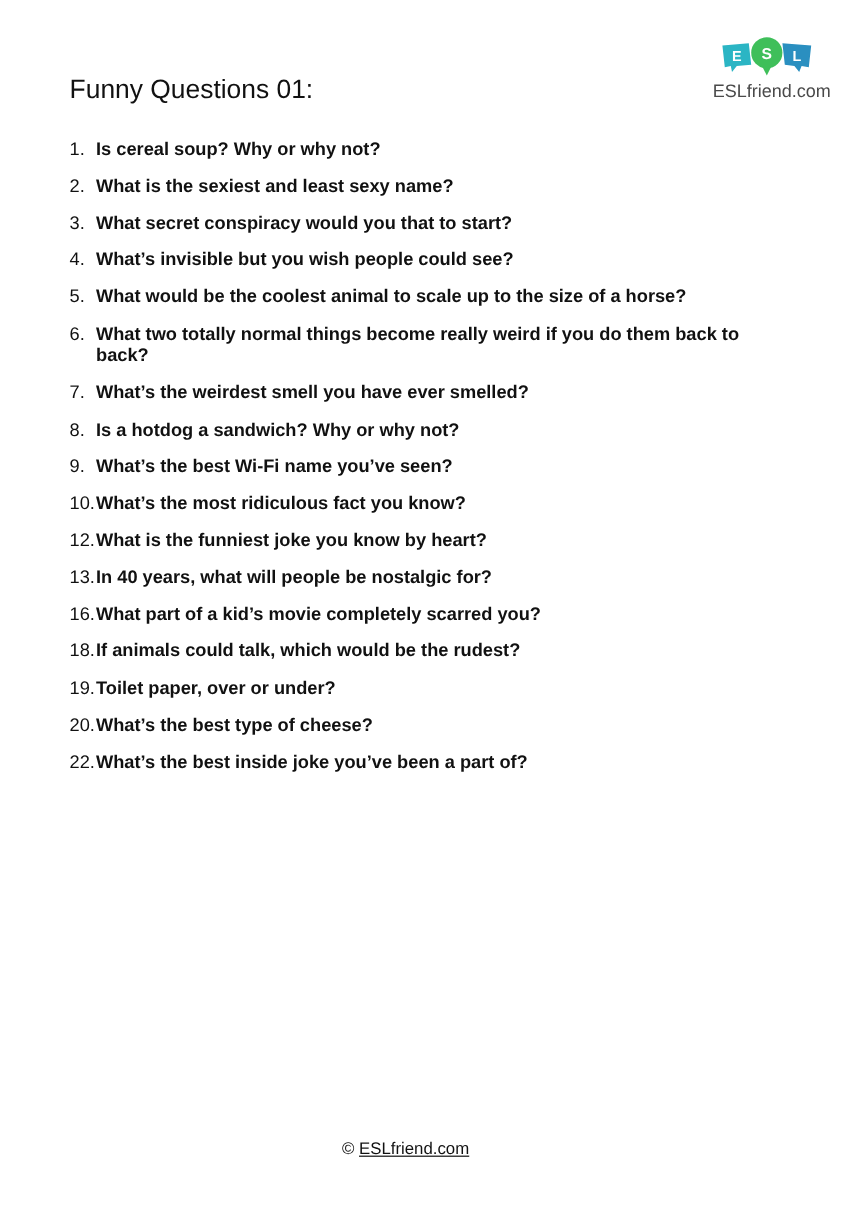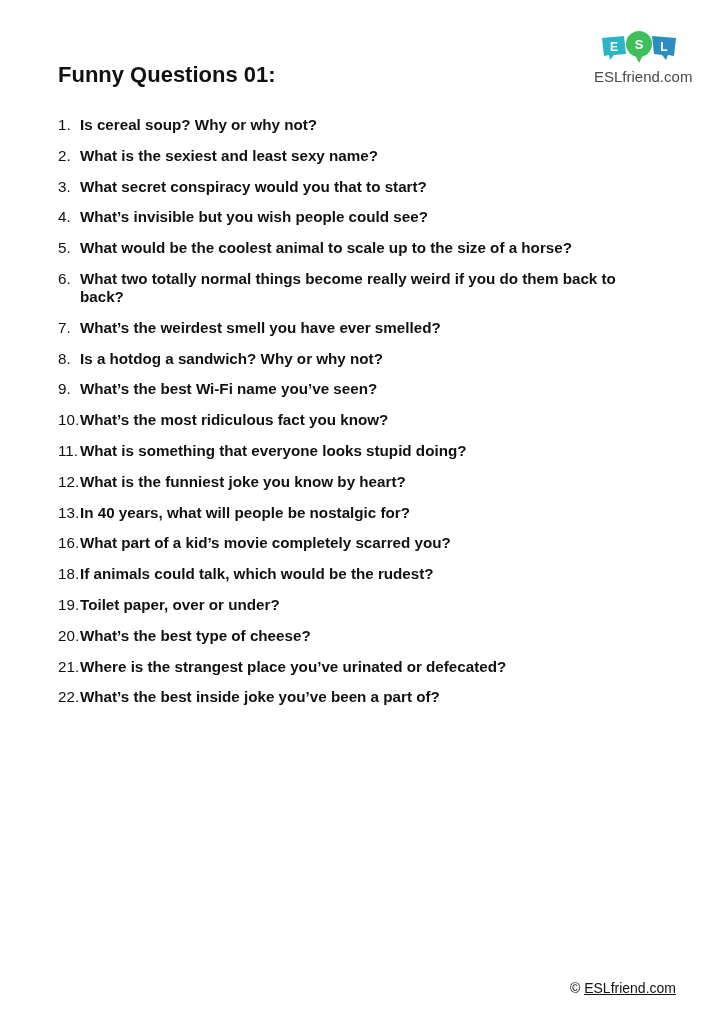--- a/index.html
+++ b/index.html
@@ -13,21 +13,21 @@
       position: relative;
       font-family: "Liberation Sans", sans-serif;
       color: #111111;
       overflow: hidden;
     }
     .title {
       position: absolute;
       left: 58px;
       top: 62px;
       font-size: 22px;
-      font-weight: bold;
+      font-weight: normal;
       letter-spacing: 0px;
       margin: 0;
     }
     .logo {
       position: absolute;
       left: 594px;
       top: 30px;
       width: 100px;
       height: 60px;
     }
@@ -69,22 +69,22 @@
       min-width: 22px;
     }
     .q-text {
       flex: 1 1 auto;
       font-weight: bold;
     }
     .footer {
       position: absolute;
       left: 0;
       width: 676px;
-      top: 980px;
-      text-align: right;
+      top: 949px;
+      text-align: center;
       font-size: 14px;
       color: #111;
     }
     .footer a {
       color: #111;
       text-decoration: underline;
     }
   </style>
 </head>
 <body>
@@ -142,24 +142,20 @@
   </li>
   <li class="q">
     <span class="q-num">9.</span>
     <span class="q-text">What’s the best Wi-Fi name you’ve seen?</span>
   </li>
   <li class="q">
     <span class="q-num two">10.</span>
     <span class="q-text">What’s the most ridiculous fact you know?</span>
   </li>
   <li class="q">
-    <span class="q-num two">11.</span>
-    <span class="q-text">What is something that everyone looks stupid doing?</span>
-  </li>
-  <li class="q">
     <span class="q-num two">12.</span>
     <span class="q-text">What is the funniest joke you know by heart?</span>
   </li>
   <li class="q">
     <span class="q-num two">13.</span>
     <span class="q-text">In 40 years, what will people be nostalgic for?</span>
   </li>
   <li class="q">
     <span class="q-num two">16.</span>
     <span class="q-text">What part of a kid’s movie completely scarred you?</span>
@@ -170,24 +166,20 @@
   </li>
   <li class="q">
     <span class="q-num two">19.</span>
     <span class="q-text">Toilet paper, over or under?</span>
   </li>
   <li class="q">
     <span class="q-num two">20.</span>
     <span class="q-text">What’s the best type of cheese?</span>
   </li>
   <li class="q">
-    <span class="q-num two">21.</span>
-    <span class="q-text">Where is the strangest place you’ve urinated or defecated?</span>
-  </li>
-  <li class="q">
     <span class="q-num two">22.</span>
     <span class="q-text">What’s the best inside joke you’ve been a part of?</span>
   </li>
 </ol>
 
 <div class="footer">
   <span>©</span>
   <a>ESLfriend.com</a>
 </div>
 

